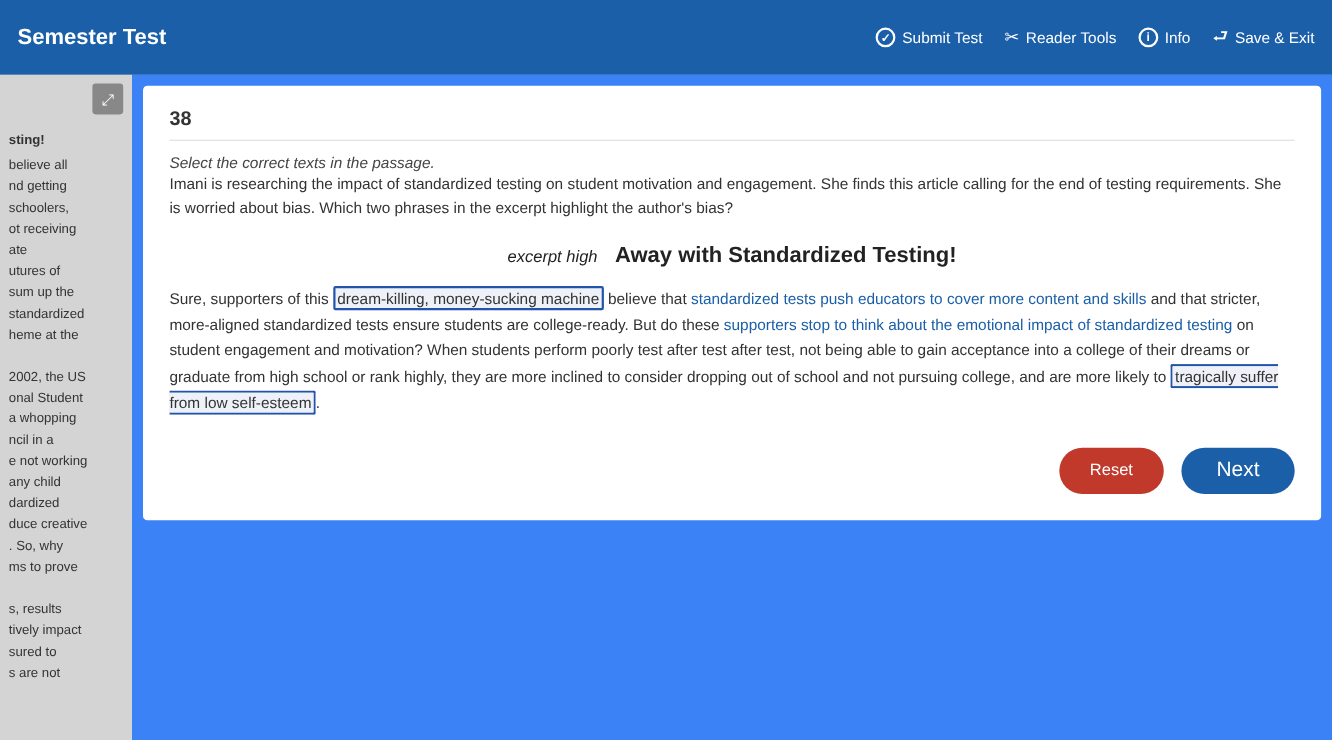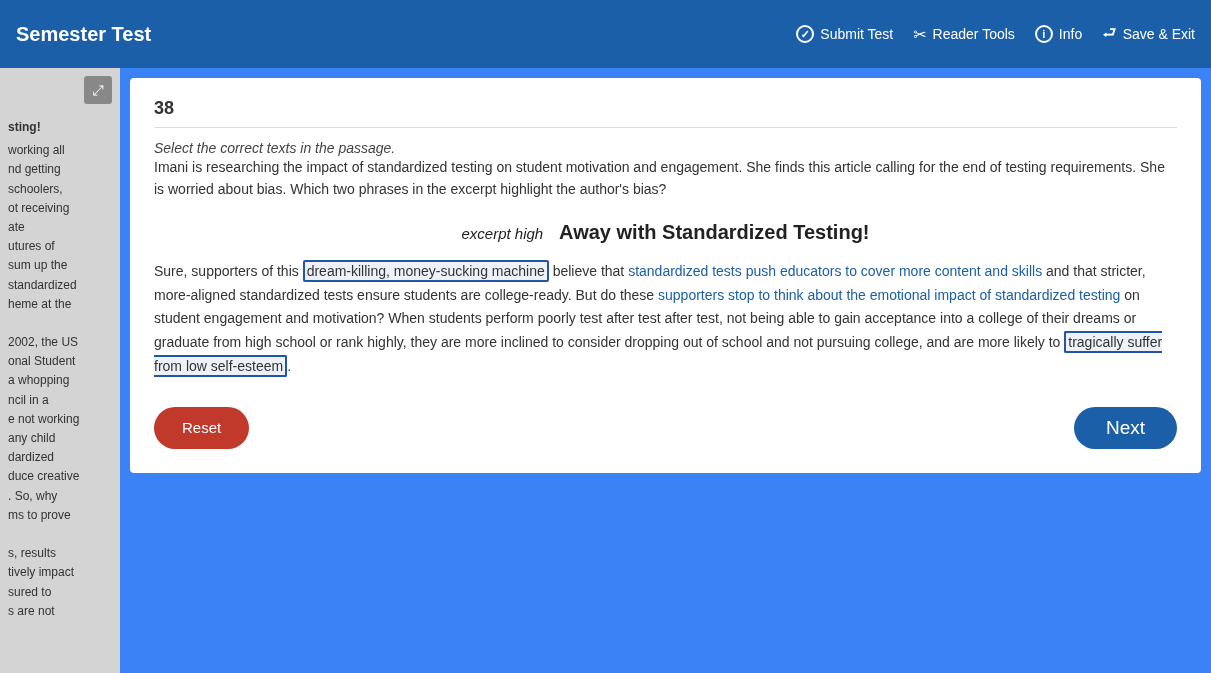--- a/index.html
+++ b/index.html
@@ -149,21 +149,21 @@
       border-radius: 2px;
       cursor: pointer;
     }
 
     .highlight-blue {
       color: #1a5fa8;
     }
 
     .button-row {
       display: flex;
-      justify-content: space-between;
+      justify-content: flex-end;
       gap: 16px;
       margin-top: 28px;
     }
 
     .btn-reset {
       background: #c0392b;
       color: white;
       border: none;
       border-radius: 22px;
       padding: 10px 28px;
@@ -207,21 +207,21 @@
 
 <div class="main-layout">
 
   <div class="sidebar">
     <div class="sidebar-expand-btn">
       <span>⤢</span>
     </div>
     <div class="sidebar-text">
       <div style="font-weight:bold; margin-bottom:4px;">sting!</div>
       <div id="sidebar-lines">
-          <div>working all</div>
+          <div>believe all</div>
           <div>nd getting</div>
           <div>schoolers,</div>
           <div>ot receiving</div>
           <div>ate</div>
           <div>utures of</div>
           <div>sum up the</div>
           <div>standardized</div>
           <div>heme at the</div>
           <div>&nbsp;</div>
           <div>2002, the US</div>

